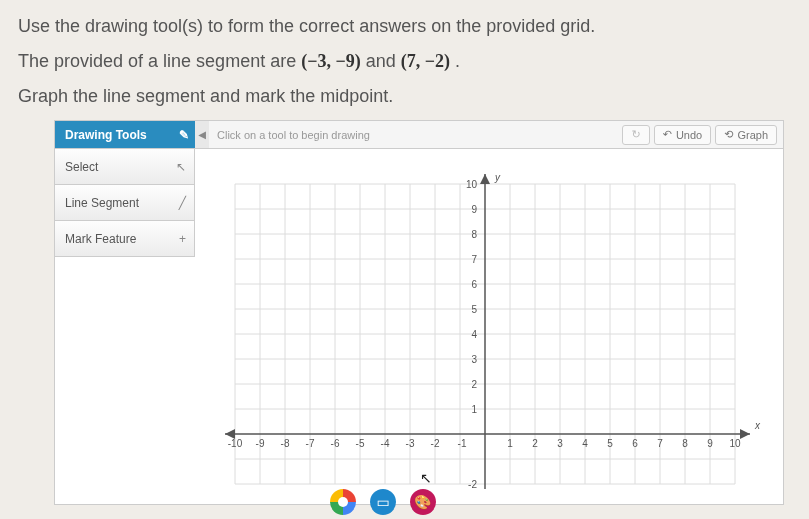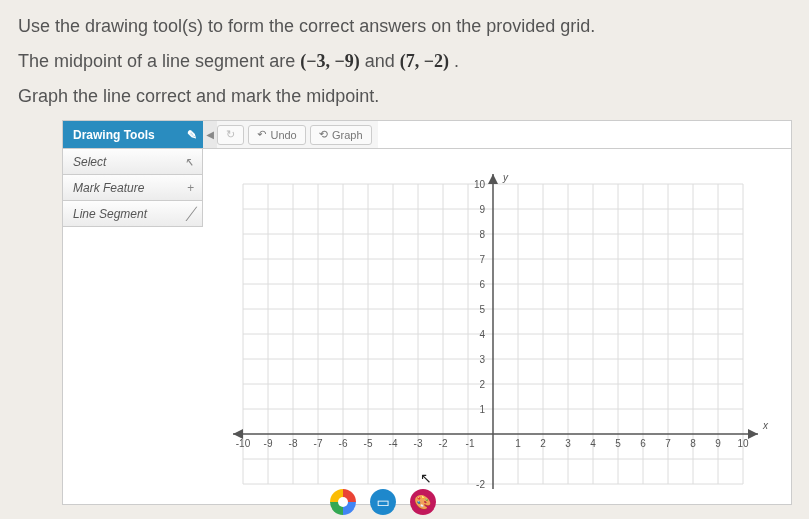--- a/index.html
+++ b/index.html
@@ -1,31 +1,31 @@
 <!DOCTYPE html>
 <html><head>
 <meta charset="utf-8">
 <style>
 * { box-sizing: border-box; margin: 0; padding: 0; }
 body { font-family: Arial, sans-serif; background: #f0ede8; width: 809px; height: 519px; overflow: hidden; position: relative; }
 .instructions { padding: 14px 18px 8px 18px; color: #555; }
 .instructions p { margin-bottom: 10px; font-size: 18px; line-height: 1.4; }
 .math { font-family: "Times New Roman", serif; font-weight: bold; color: #333; text-align: right; }
-.widget { position: absolute; left: 62px; top: 120px; width: 730px; background: #fff; border: 1px solid #ccc; }
+.widget { position: absolute; left: 54px; top: 120px; width: 730px; background: #fff; border: 1px solid #ccc; }
 .toolbar { display: flex; align-items: stretch; height: 28px; border-bottom: 1px solid #ccc; }
 .tool-header { width: 140px; background: #2a8cbf; color: #fff; font-size: 12px; font-weight: bold; display: flex; align-items: center; padding-left: 10px; }
 .tool-header-icon { margin-left: auto; margin-right: 6px; font-size: 12px; }
 .arrow-left { width: 14px; background: #e8e8e8; color: #888; display: flex; align-items: center; justify-content: center; font-size: 10px; }
 .hint { flex: 1; background: #f5f5f5; color: #999; font-size: 11px; display: flex; align-items: center; padding-left: 8px; }
 .btn-group { display: flex; align-items: center; gap: 4px; padding-right: 6px; background: #f5f5f5; }
 .btn { height: 20px; padding: 0 8px; font-size: 11px; color: #777; background: #fafafa; border: 1px solid #ccc; border-radius: 3px; display: flex; align-items: center; gap: 4px; cursor: pointer; }
 .btn-disabled { color: #bbb; }
 .body-row { display: flex; }
 .tool-list { width: 140px; }
-.tool-row { height: 26px; border-bottom: 1px solid #ccc; border-right: 1px solid #ccc; background: linear-gradient(#fdfdfd,#ececec); display: flex; align-items: center; padding-left: 10px; font-size: 12px; color: #555; cursor: pointer; font-style: italic; }
+.tool-row { height: 36px; border-bottom: 1px solid #ccc; border-right: 1px solid #ccc; background: linear-gradient(#fdfdfd,#ececec); display: flex; align-items: center; padding-left: 10px; font-size: 12px; color: #555; cursor: pointer; }
 .tool-row .tool-icon { margin-left: auto; margin-right: 8px; color: #888; font-size: 12px; }
 .canvas { flex: 1; position: relative; height: 355px; background: #fff; }
 svg.grid { position: absolute; left: 10px; top: 10px; }
 .grid line.minor { stroke: #dcdcdc; stroke-width: 1; }
 .grid line.axis { stroke: #555; stroke-width: 1.5; }
 .grid text { font-size: 10px; fill: #555; font-family: Arial; }
 .grid .arrow { fill: #555; }
 .axis-label { font-size: 12px; font-style: italic; fill: #444; }
 .taskbar { position: absolute; bottom: 4px; left: 330px; display: flex; gap: 14px; }
 .task-icon { width: 26px; height: 26px; border-radius: 50%; display: flex; align-items: center; justify-content: center; color: #fff; font-size: 14px; }
@@ -34,36 +34,37 @@
 .ti2 { background: #1e88cc; }
 .ti3 { background: #c2185b; }
 .cursor-arrow { position: absolute; left: 420px; top: 470px; font-size: 14px; color: #222; }
 </style>
 </head>
 <body>
 
 <div class="instructions">
   <p>Use the drawing tool(s) to form the correct answers on the provided grid.</p>
   <p>
-    <span>The midpoint of a line segment are </span>
+    <span>The provided of a line segment are </span>
     <span class="math">(−3, −9)</span>
     <span> and </span>
     <span class="math">(7, −2)</span>
     <span> .</span>
   </p>
-  <p>Graph the line correct and mark the midpoint.</p>
+  <p>Graph the line segment and mark the midpoint.</p>
 </div>
 
 <div class="widget">
   <div class="toolbar">
     <div class="tool-header">
       <span>Drawing Tools</span>
       <span class="tool-header-icon">✎</span>
     </div>
     <div class="arrow-left">◀</div>
+    <div class="hint">Click on a tool to begin drawing</div>
     <div class="btn-group">
       <div class="btn btn-disabled">
         <span>↻</span>
       </div>
       <div class="btn">
         <span>↶</span>
         <span>Undo</span>
       </div>
       <div class="btn">
         <span>⟲</span>
@@ -71,26 +72,26 @@
       </div>
     </div>
   </div>
   <div class="body-row">
     <div class="tool-list">
       <div class="tool-row">
         <span>Select</span>
         <span class="tool-icon">↖</span>
       </div>
       <div class="tool-row">
+        <span>Line Segment</span>
+        <span class="tool-icon">╱</span>
+      </div>
+      <div class="tool-row">
         <span>Mark Feature</span>
         <span class="tool-icon">+</span>
-      </div>
-      <div class="tool-row">
-        <span>Line Segment</span>
-        <span class="tool-icon">╱</span>
       </div>
     </div>
     <div class="canvas">
       <svg class="grid" width="560" height="340">
 
         <g>
 
           <line class="minor" x1="30" y1="25" x2="30" y2="325"></line>
             <line class="minor" x1="55" y1="25" x2="55" y2="325"></line>
             <line class="minor" x1="80" y1="25" x2="80" y2="325"></line>

